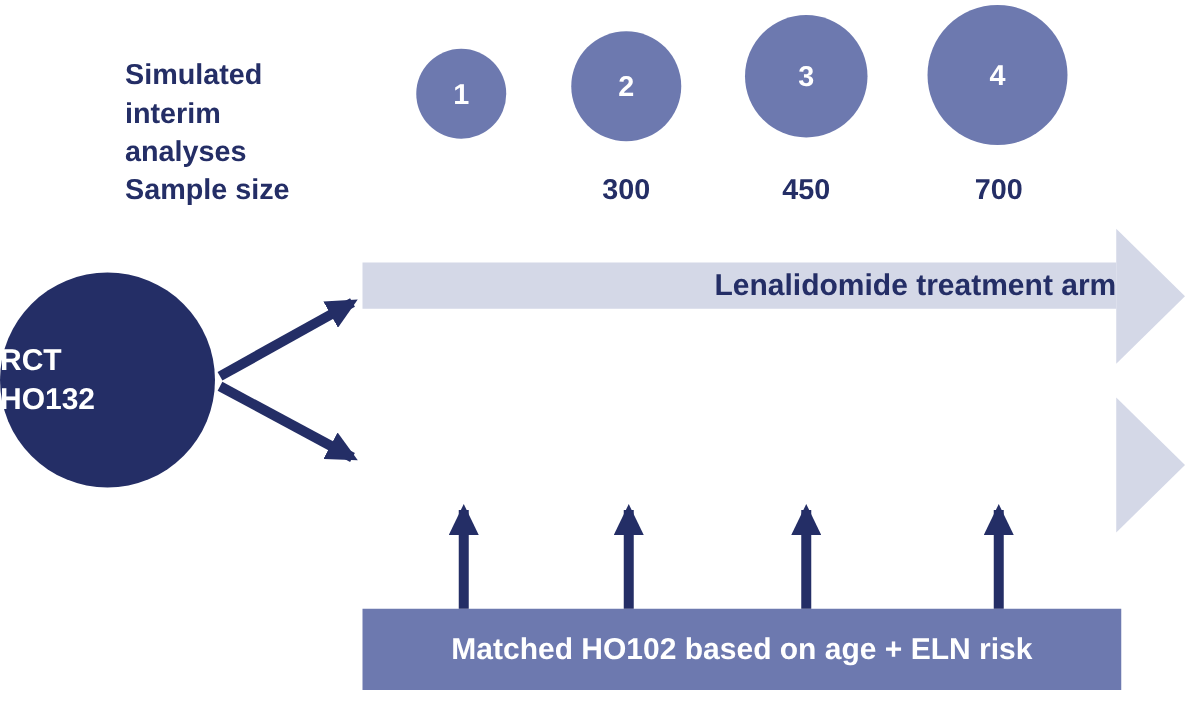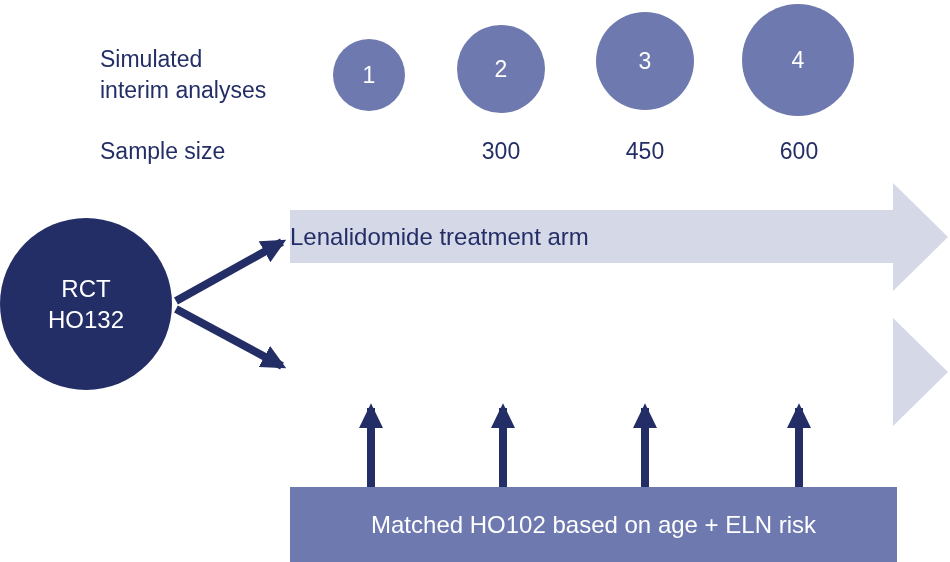--- a/index.html
+++ b/index.html
@@ -7,20 +7,21 @@
     padding: 0;
     background: #ffffff;
     font-family: "Liberation Sans", sans-serif;
   }
   .canvas {
     position: relative;
     width: 950px;
     height: 562px;
     background: #ffffff;
     overflow: hidden;
+    font-weight: bold;
   }
 
   
   .interim-label {
     position: absolute;
     left: 100px;
     top: 44px;
     width: 175px;
     font-size: 23px;
     line-height: 31px;
@@ -69,38 +70,38 @@
   .rct-circle {
     position: absolute;
     left: 0px;
     top: 218px;
     width: 172px;
     height: 172px;
     border-radius: 50%;
     background: #242e66;
     display: flex;
     flex-direction: column;
-    align-items: center;
+    align-items: flex-start;
     justify-content: center;
     color: #ffffff;
     font-size: 24px;
     line-height: 31px;
     text-align: center;
   }
 
   
   .arm-body {
     position: absolute;
     left: 290px;
     width: 603px;
-    height: 53px;
+    height: 37px;
     background: #d4d8e7;
     display: flex;
     align-items: center;
-    justify-content: flex-start;
+    justify-content: flex-end;
     font-size: 24px;
     color: #242e66;
   }
   .arm1-body { top: 210px; }
   .arm2-body { top: 345px; }
   .arm-head {
     position: absolute;
     left: 893px;
     width: 0;
     height: 0;
@@ -110,21 +111,21 @@
   }
   .arm1-head { top: 183px; }
   .arm2-head { top: 318px; }
 
   
   .matched-box {
     position: absolute;
     left: 290px;
     top: 487px;
     width: 607px;
-    height: 76px;
+    height: 65px;
     background: #6d79af;
     display: flex;
     align-items: center;
     justify-content: center;
     color: #ffffff;
     font-size: 24px;
   }
 
   
   .arrow-layer {
@@ -152,21 +153,21 @@
   </div>
   <div class="ia-circle ia-c3">
     <span>3</span>
   </div>
   <div class="ia-circle ia-c4">
     <span>4</span>
   </div>
 
   <div class="ia-sample ia-s2">300</div>
   <div class="ia-sample ia-s3">450</div>
-  <div class="ia-sample ia-s4">600</div>
+  <div class="ia-sample ia-s4">700</div>
 
   <div class="rct-circle">
     <span>RCT</span>
     <span>HO132</span>
   </div>
 
   <div class="arm-body arm1-body">
     <span>Lenalidomide treatment arm</span>
   </div>
   <div class="arm-head arm1-head"></div>

